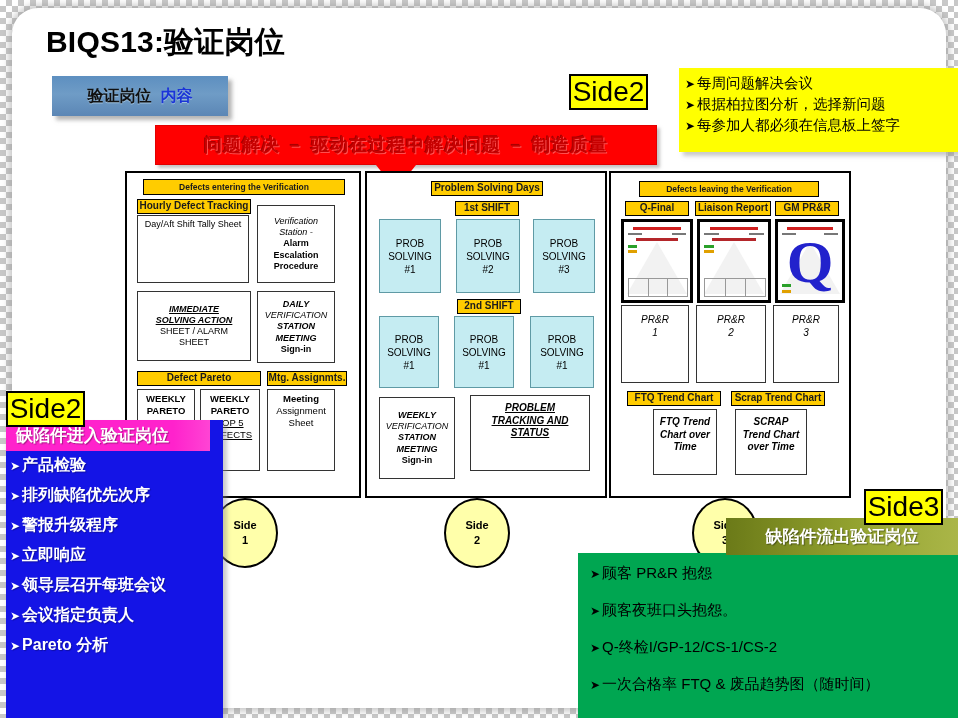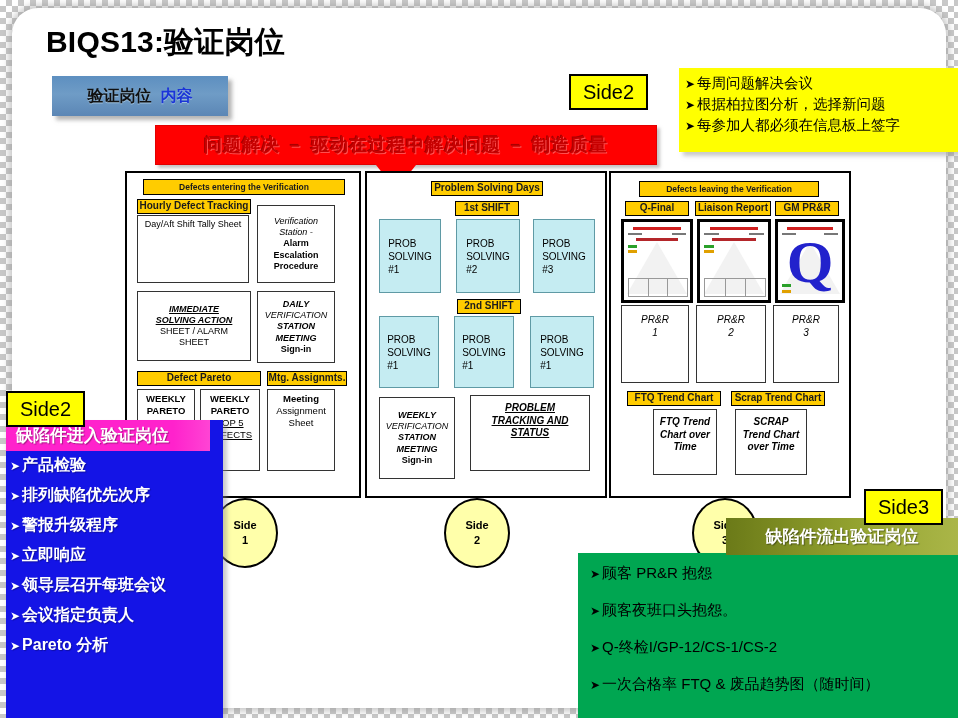--- a/index.html
+++ b/index.html
@@ -75,21 +75,21 @@
   .wbox{
     position:absolute;background:#fff;border:1px solid #333;
     display:flex;align-items:flex-start;justify-content:center;
     text-align:center;font-size:9px;color:#000;line-height:1.25;
     padding-top:3px;box-sizing:border-box;
   }
   .wbox.mid{align-items:center;padding-top:0;}
   .cyanbox{
     position:absolute;background:#c5ecf2;border:1px solid #5f9aa5;
     display:flex;align-items:center;justify-content:center;
-    text-align:left;font-size:10px;color:#000;line-height:1.3;
+    text-align:center;font-size:10px;color:#000;line-height:1.3;
   }
   .ital{font-style:italic;}
   .bld{font-weight:bold;}
   .udl{text-decoration:underline;}
 
   
   .docthumb{position:absolute;background:#fff;border:3px solid #000;overflow:hidden;}
   .docthumb .hdrline{position:absolute;left:14%;top:7%;width:72%;height:3px;background:#d02020;}
   .docthumb .kv{position:absolute;width:22%;height:2px;background:#777;}
   .docthumb .band{position:absolute;left:18%;top:21%;width:64%;height:3px;background:#b4262a;}
@@ -114,21 +114,21 @@
     position:absolute;width:62px;height:66px;border-radius:50%;
     background:#ffffaa;border:2px solid #000;
     display:flex;flex-direction:column;align-items:center;justify-content:center;
     font-size:11px;font-weight:bold;color:#000;line-height:1.4;
   }
 
   
   .sidetag{
     position:absolute;background:#ffff00;border:2px solid #000;
     display:flex;align-items:center;justify-content:center;
-    font-size:20px;color:#000;padding:0 16px;box-sizing:border-box;
+    font-size:28px;color:#000;padding:0 16px;box-sizing:border-box;
   }
   #sidetag-top{left:569px;top:74px;width:79px;height:36px;}
   #sidetag-left{left:6px;top:391px;width:79px;height:36px;}
   #sidetag-right{left:864px;top:489px;width:79px;height:36px;}
 
   .yellowcallout{
     position:absolute;left:655px;top:68px;width:303px;height:84px;
     background:#ffff00;
     box-shadow:4px 4px 4px rgba(150,150,150,.5);
     padding:5px 4px 0 6px;box-sizing:border-box;margin-left:24px;

